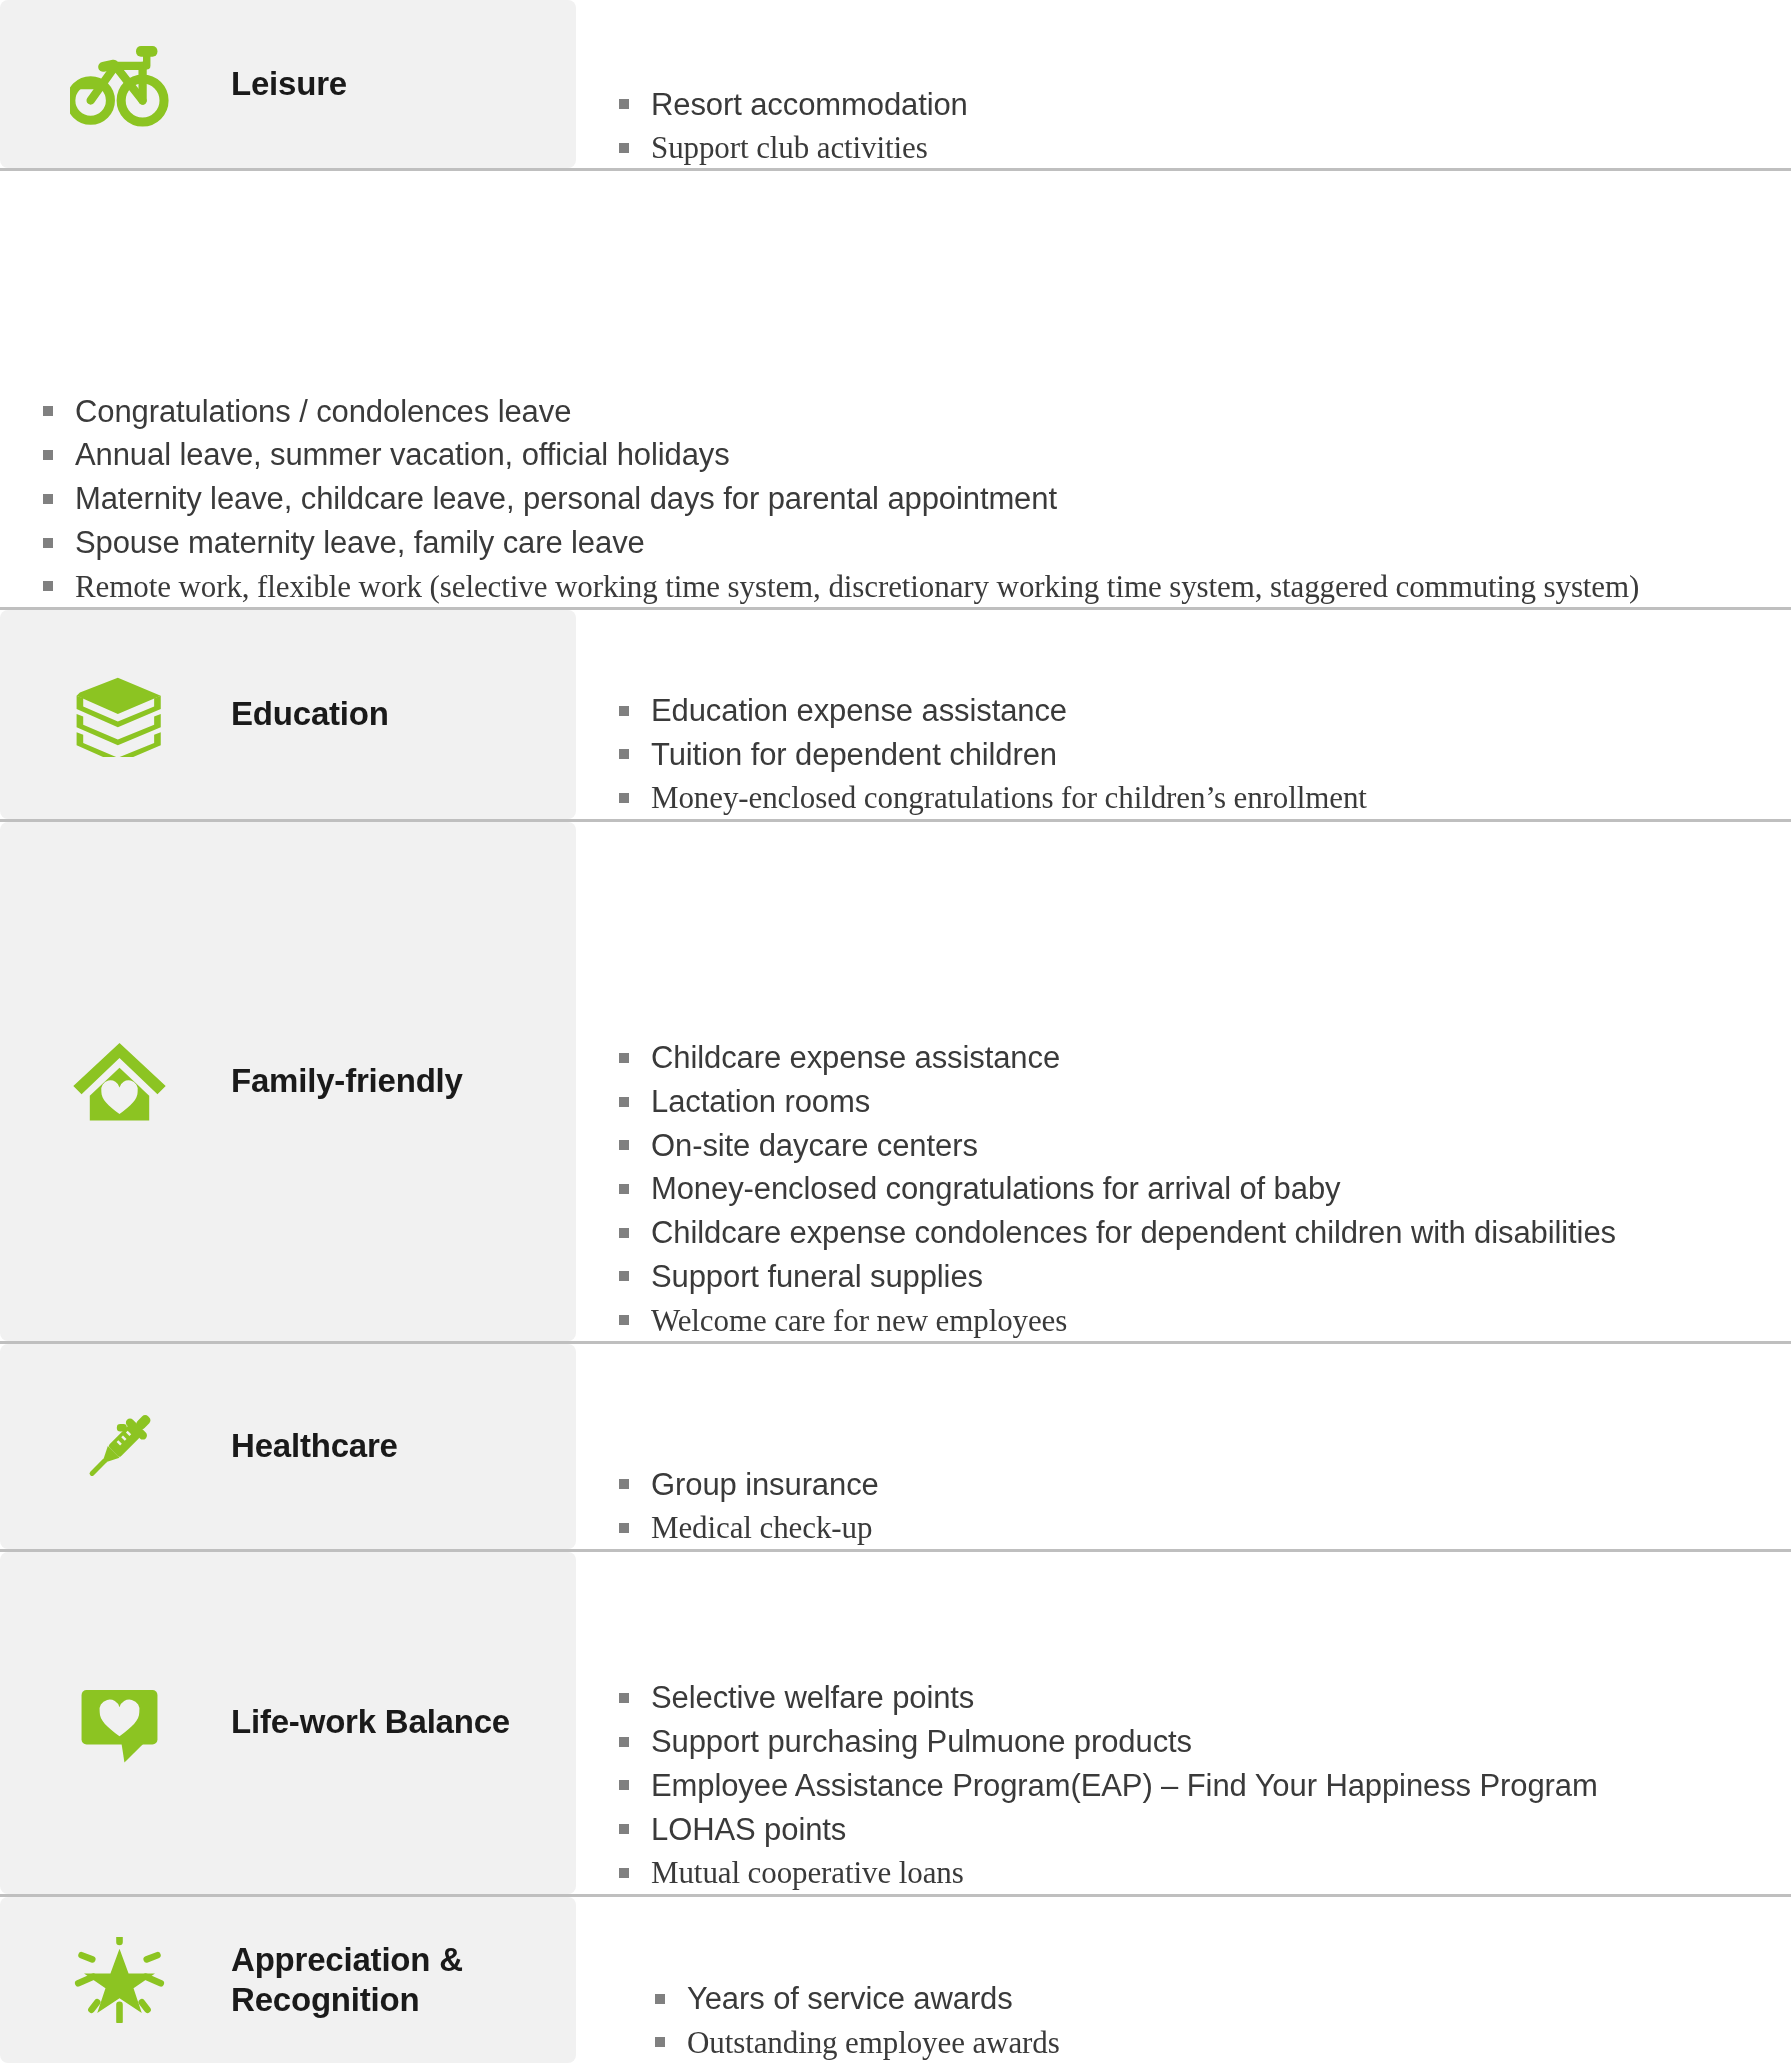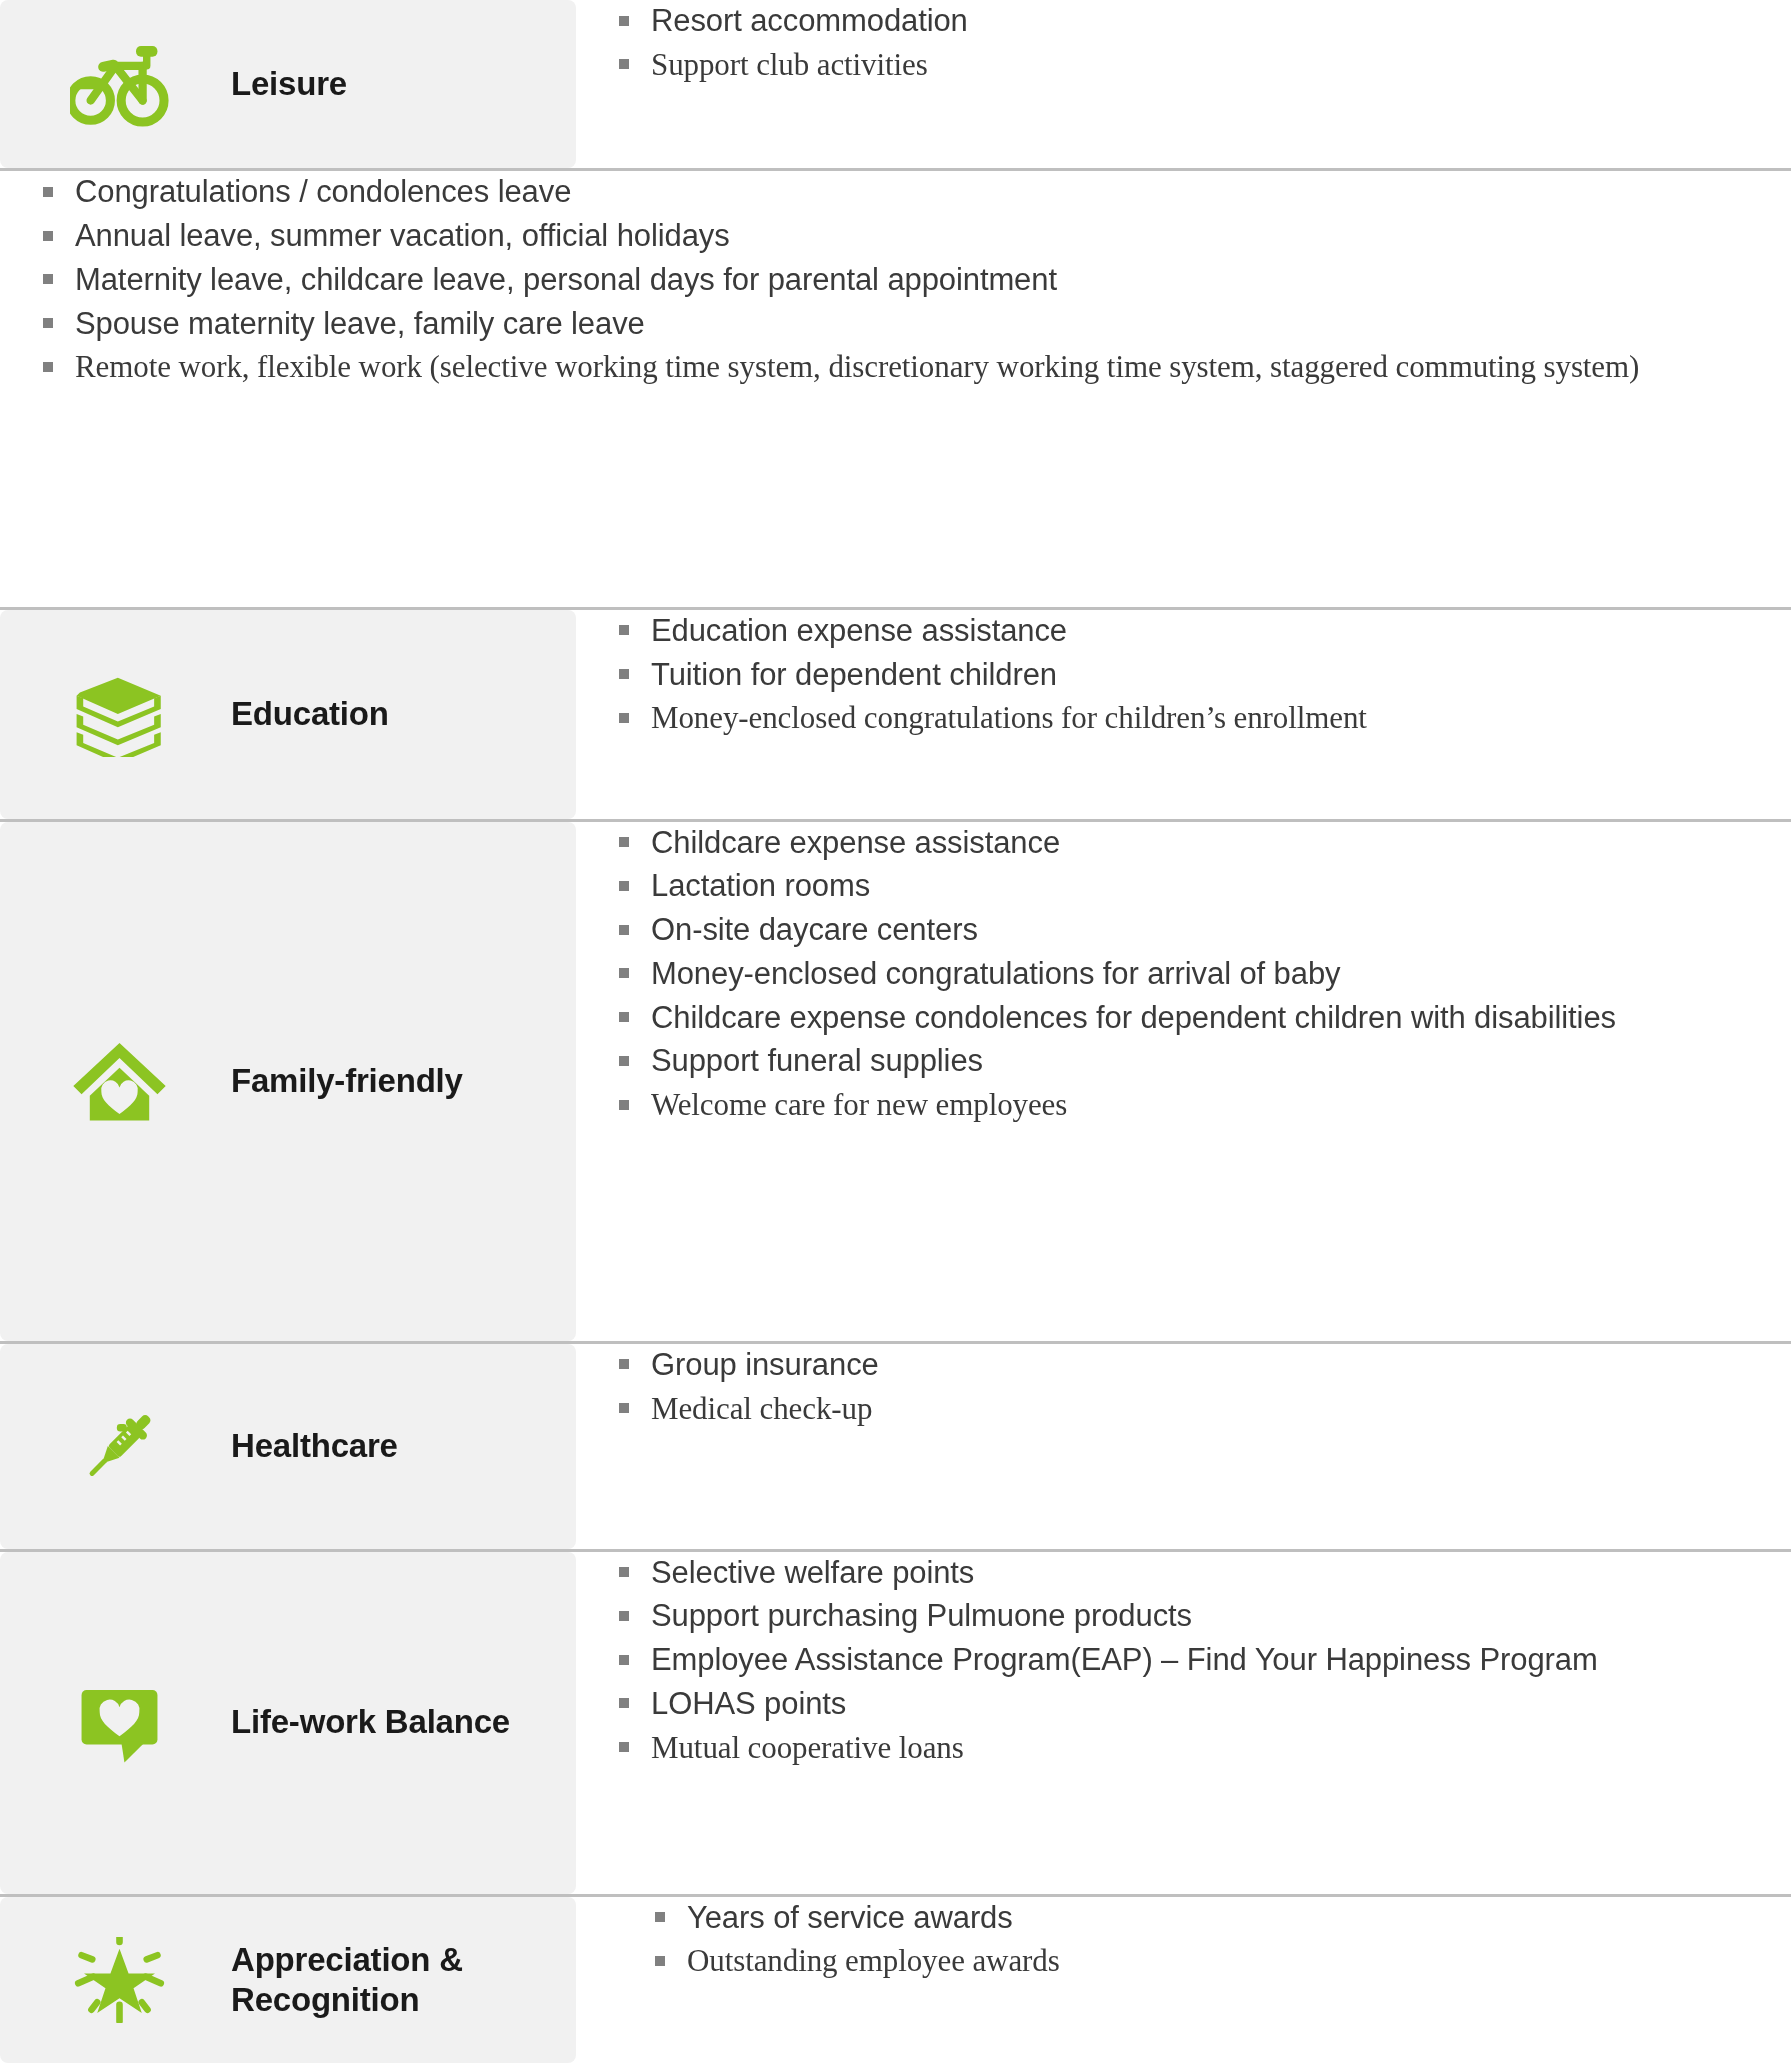--- a/index.html
+++ b/index.html
@@ -51,21 +51,21 @@
     letter-spacing: -0.2px;
     padding-left: 38px;
     max-width: 329px;
   }
 
   .row-right {
     flex: 1 1 auto;
     background: #ffffff;
     display: flex;
     flex-direction: column;
-    justify-content: flex-start;
+    justify-content: flex-end;
     padding: 0 24px 0 43px;
   }
   ul.bullets { list-style: none; }
   ul.bullets li {
     position: relative;
     padding-left: 32px;
     font-size: 31px;
     line-height: 1.33;
     color: #3a3a3a;
     margin-bottom: 2.5px;

